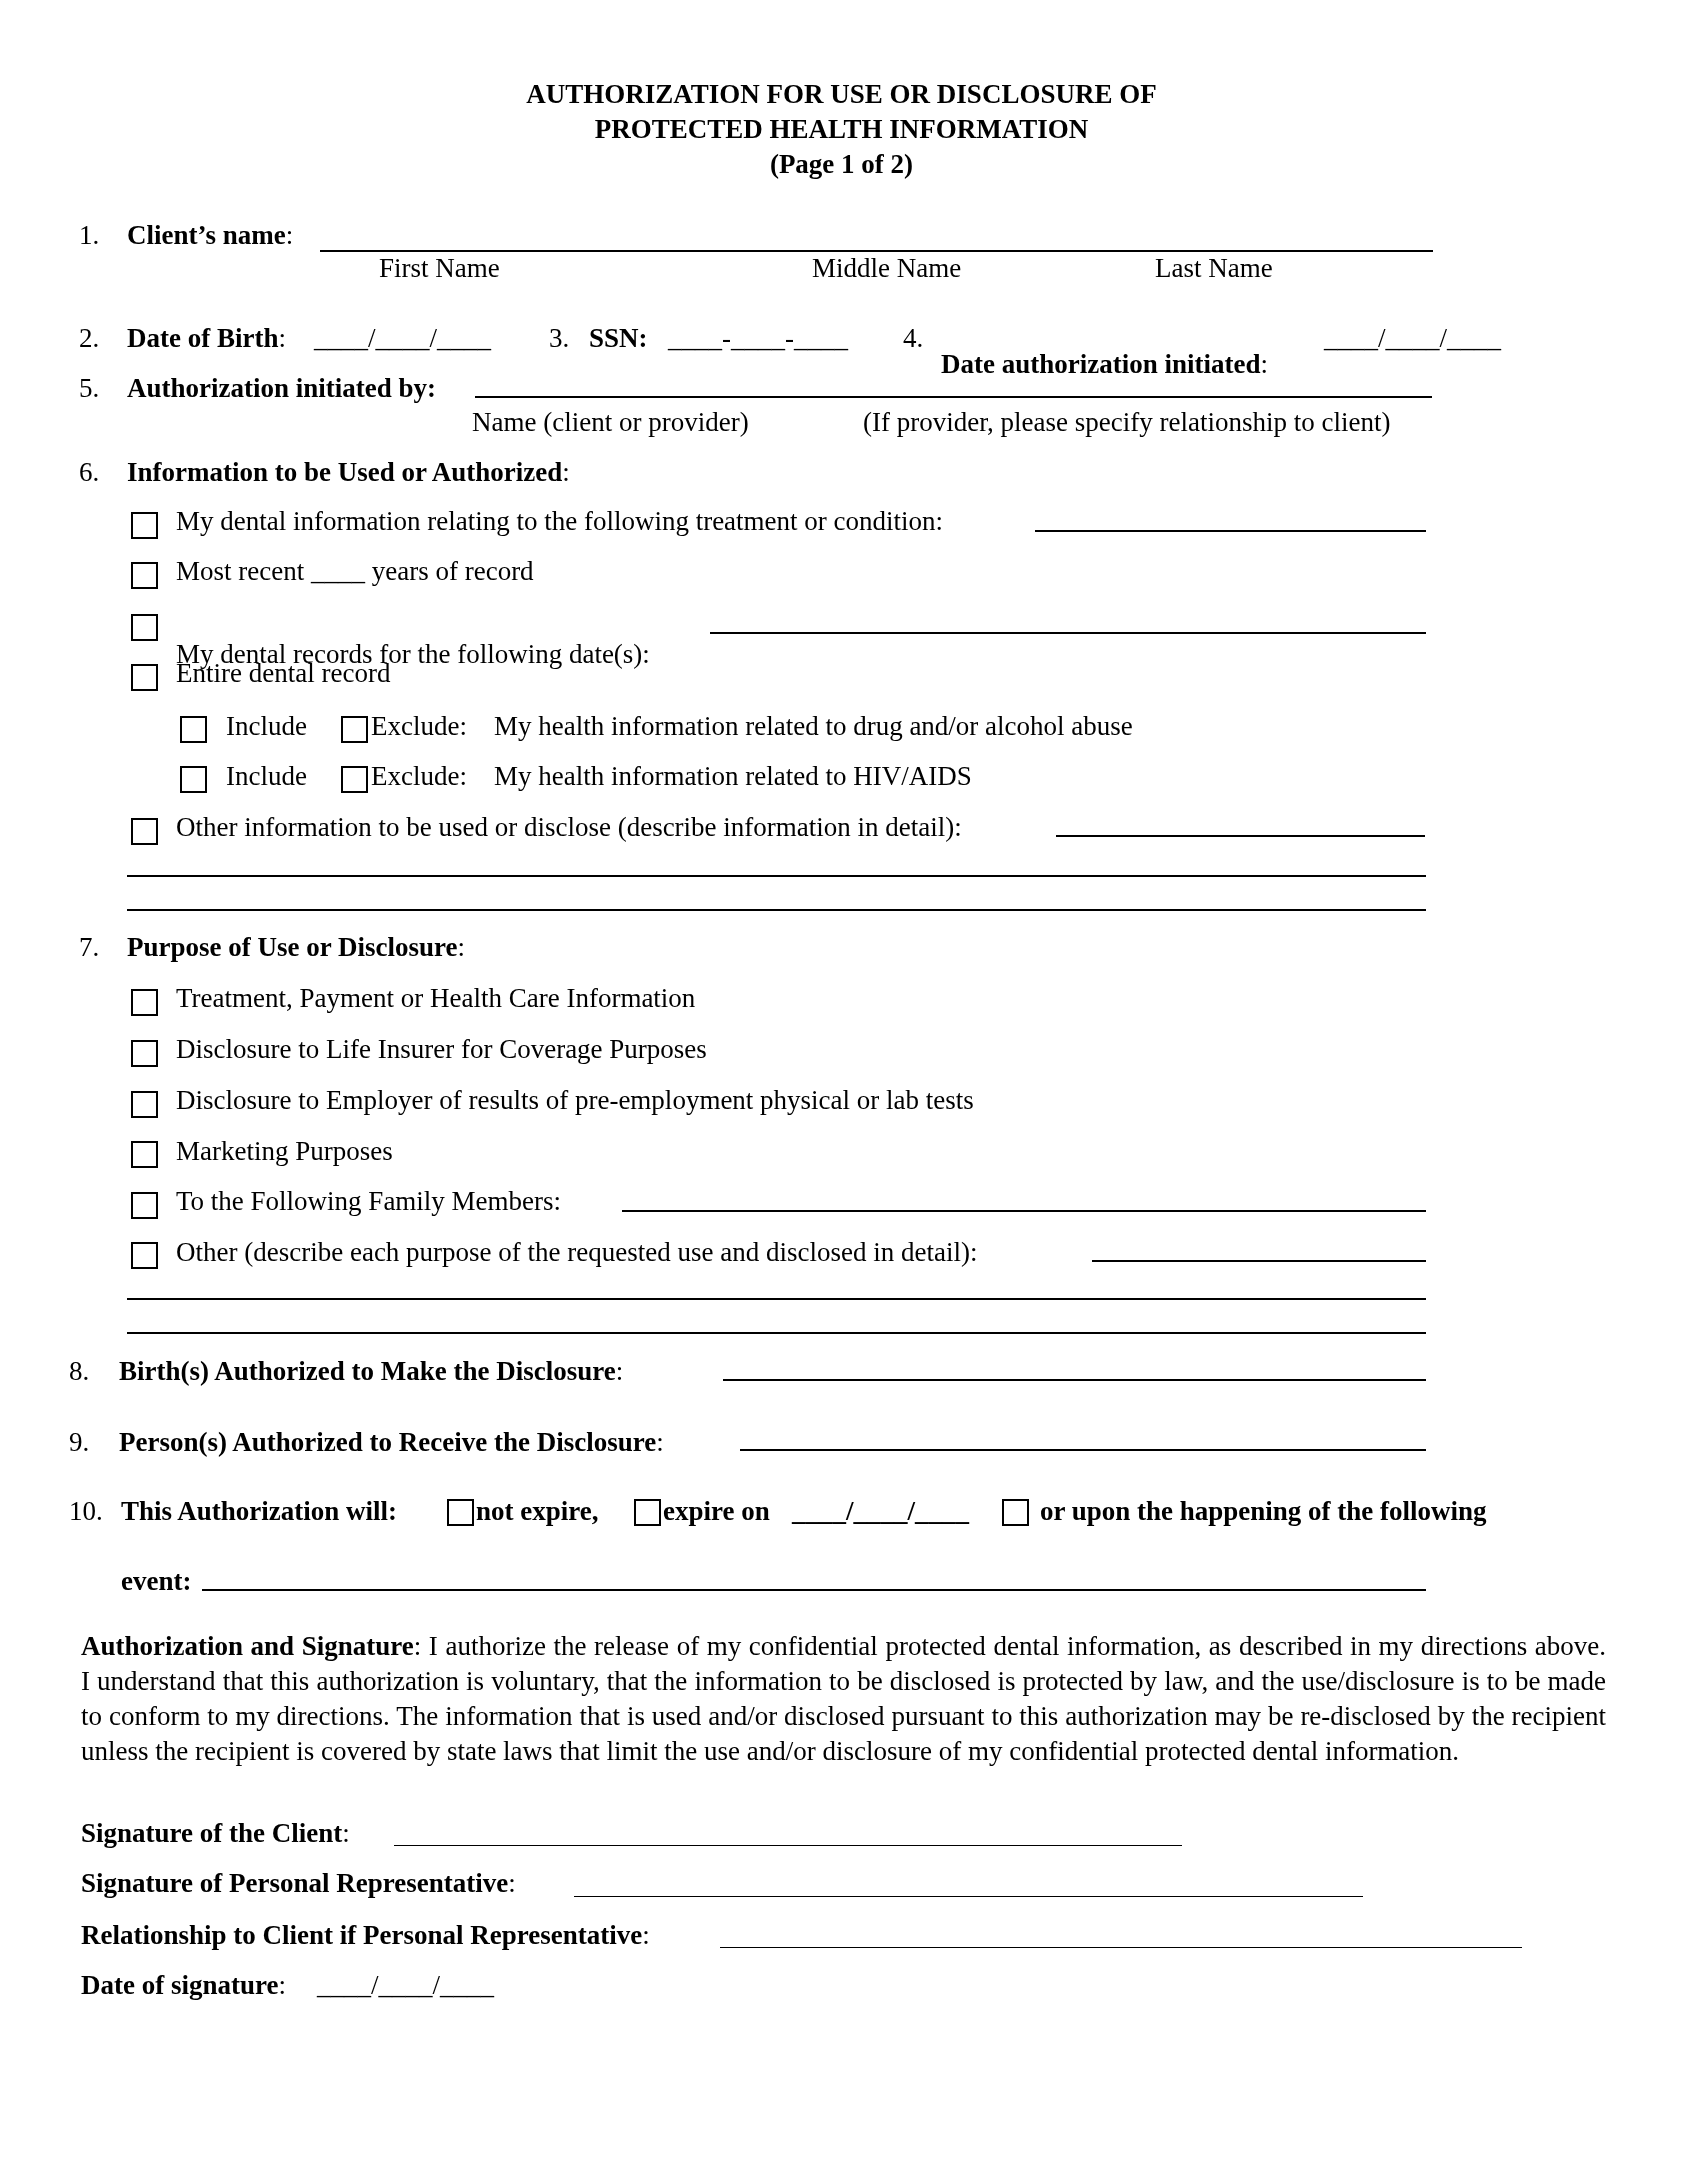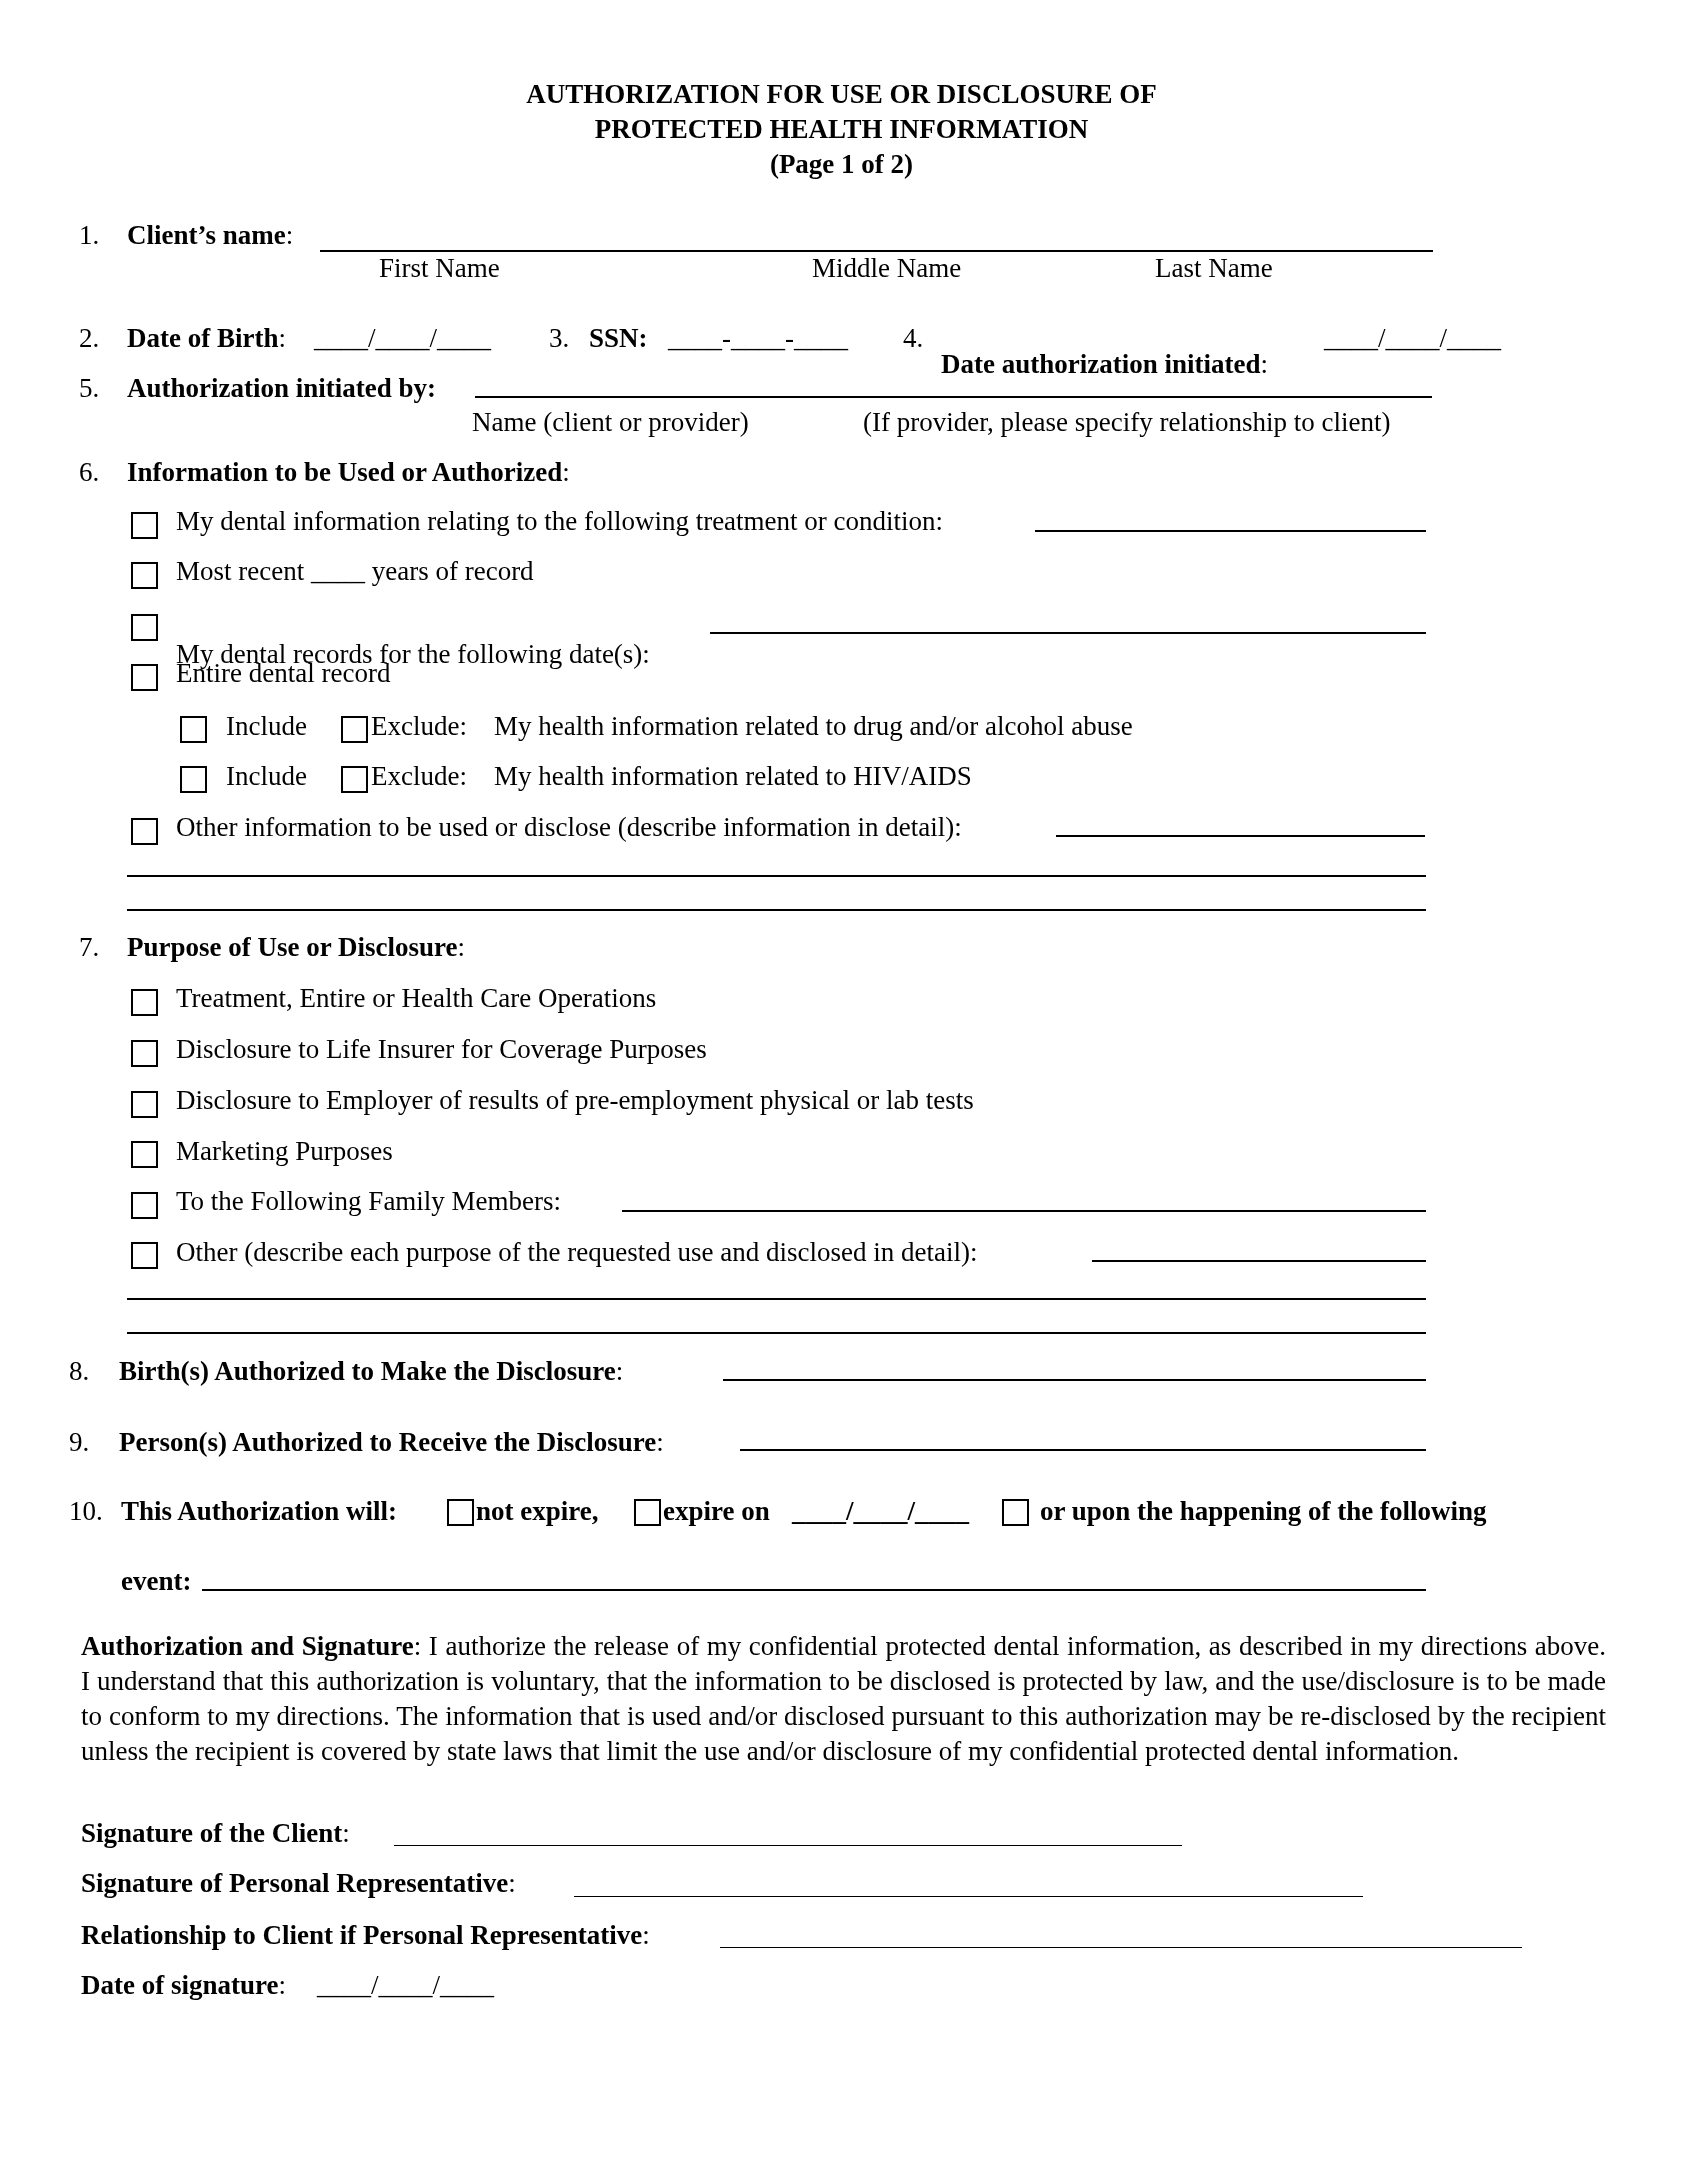--- a/index.html
+++ b/index.html
@@ -79,21 +79,21 @@
 <div class="cb" style="left:131px; top:818px;"></div>
 <span class="abs t" style="left:176px; top:811px;">Other information to be used or disclose (describe information in detail):</span>
 <div class="uline" style="left:1056px; width:369px; top:835px;"></div>
 <div class="uline" style="left:127px; width:1299px; top:875px;"></div>
 <div class="uline" style="left:127px; width:1299px; top:909px;"></div>
 
 <span class="abs t num" style="left:79px; top:931px;">7.</span>
 <span class="abs t" style="left:127px; top:931px;"><span class="b">Purpose of Use or Disclosure</span><span>:</span></span>
 
 <div class="cb" style="left:131px; top:989px;"></div>
-<span class="abs t" style="left:176px; top:982px;">Treatment, Entire or Health Care Operations</span>
+<span class="abs t" style="left:176px; top:982px;">Treatment, Payment or Health Care Information</span>
 
 <div class="cb" style="left:131px; top:1040px;"></div>
 <span class="abs t" style="left:176px; top:1033px;text-align:center;">Disclosure to Life Insurer for Coverage Purposes</span>
 
 <div class="cb" style="left:131px; top:1091px;"></div>
 <span class="abs t" style="left:176px; top:1084px;">Disclosure to Employer of results of pre-employment physical or lab tests</span>
 
 <div class="cb" style="left:131px; top:1141px;"></div>
 <span class="abs t" style="left:176px; top:1135px;">Marketing Purposes</span>
 

